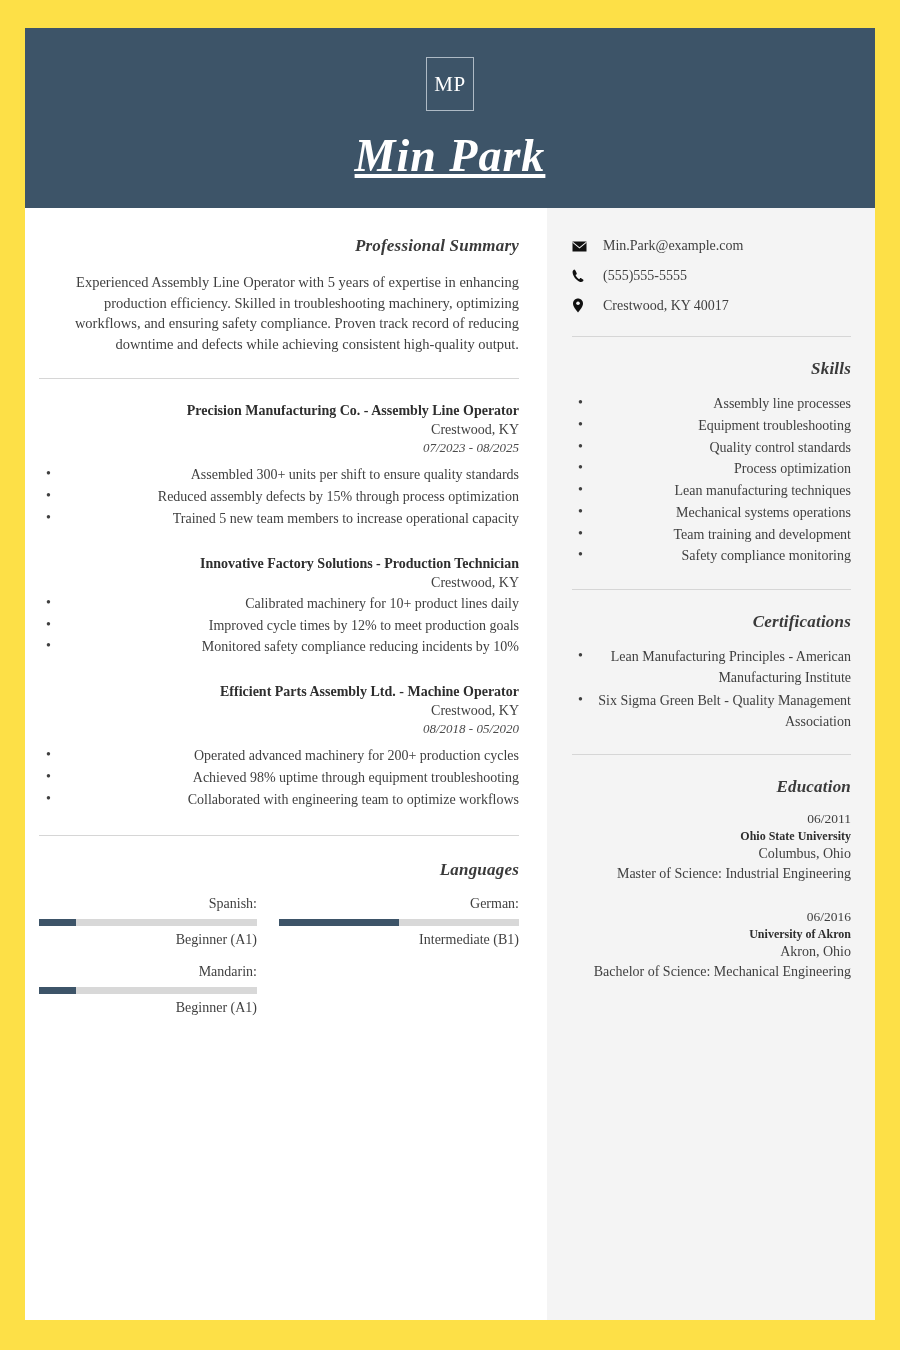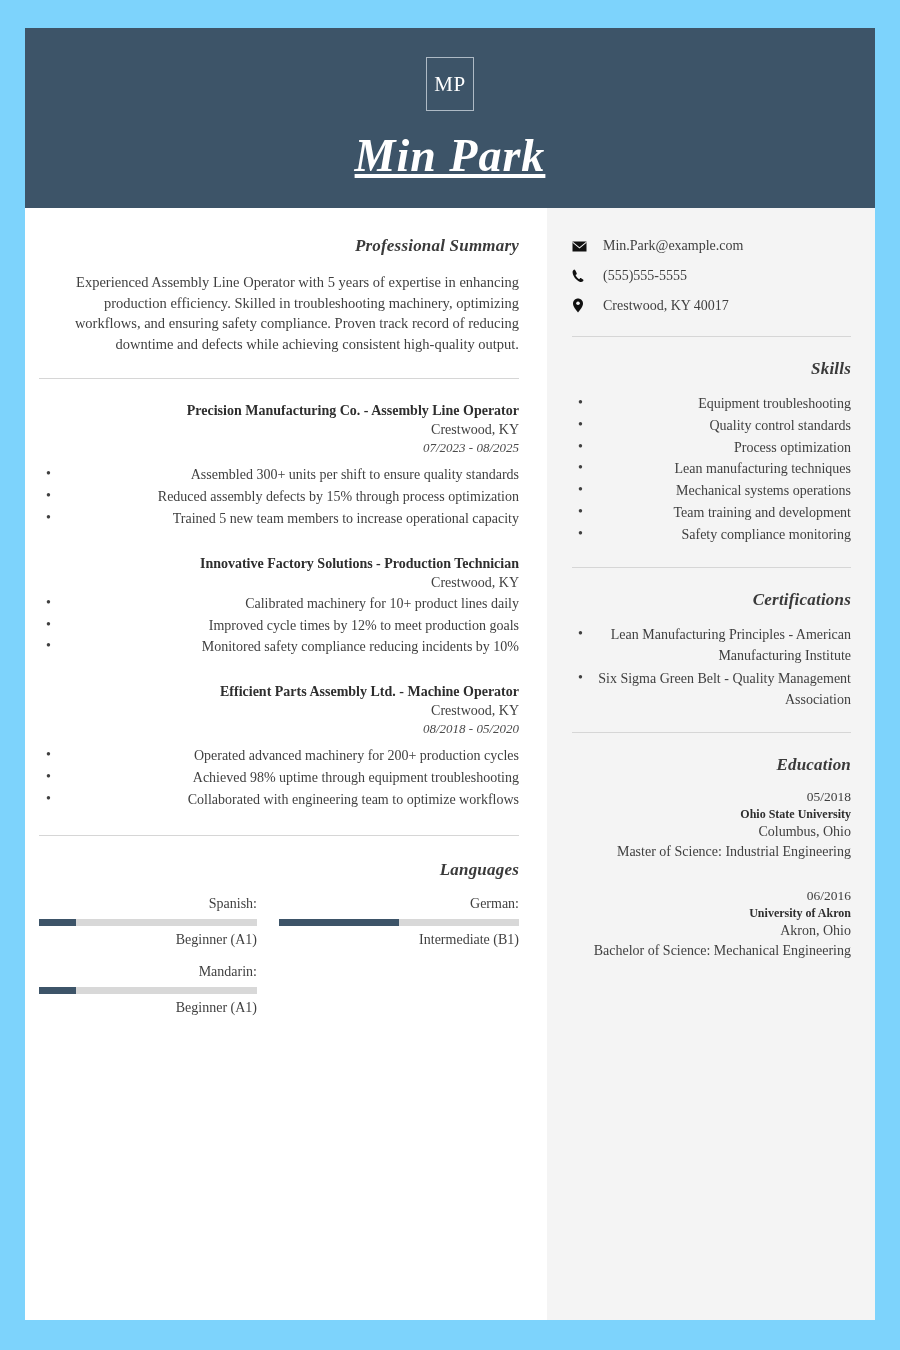--- a/index.html
+++ b/index.html
@@ -12,21 +12,21 @@
     height: 1350px;
     font-family: "Liberation Serif", "DejaVu Serif", serif;
     color: #404040;
     overflow: hidden;
   }
 
   .page {
     position: relative;
     width: 900px;
     height: 1350px;
-    background: #7dd3fc;
+    background: #fde047;
   }
 
   
   .header {
     position: absolute;
     left: 25px;
     top: 28px;
     width: 850px;
     height: 180px;
     background: #3d5468;
@@ -391,20 +391,21 @@
           </span>
           <span class="contact-text">Crestwood, KY 40017</span>
         </div>
       </section>
 
       <hr class="rule side">
 
       <section>
         <h2 class="sec-heading side">Skills</h2>
         <ul class="side-bullets">
+          <li>Assembly line processes</li>
           <li>Equipment troubleshooting</li>
           <li>Quality control standards</li>
           <li>Process optimization</li>
           <li>Lean manufacturing techniques</li>
           <li>Mechanical systems operations</li>
           <li>Team training and development</li>
           <li>Safety compliance monitoring</li>
         </ul>
       </section>
 
@@ -417,21 +418,21 @@
           <li>Six Sigma Green Belt - Quality Management Association</li>
         </ul>
       </section>
 
       <hr class="rule side">
 
       <section>
         <h2 class="sec-heading side">Education</h2>
 
         <div class="edu-item">
-          <div class="edu-date">05/2018</div>
+          <div class="edu-date">06/2011</div>
           <div class="edu-school">Ohio State University</div>
           <div class="edu-city">Columbus, Ohio</div>
           <div class="edu-degree">Master of Science: Industrial Engineering</div>
         </div>
 
         <div class="edu-item">
           <div class="edu-date">06/2016</div>
           <div class="edu-school">University of Akron</div>
           <div class="edu-city">Akron, Ohio</div>
           <div class="edu-degree">Bachelor of Science: Mechanical Engineering</div>

